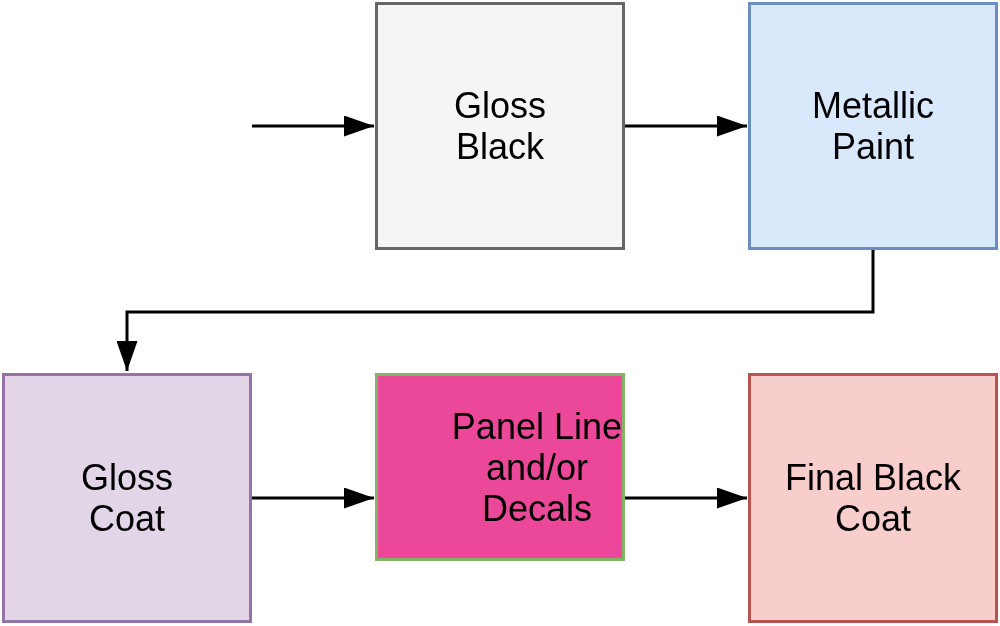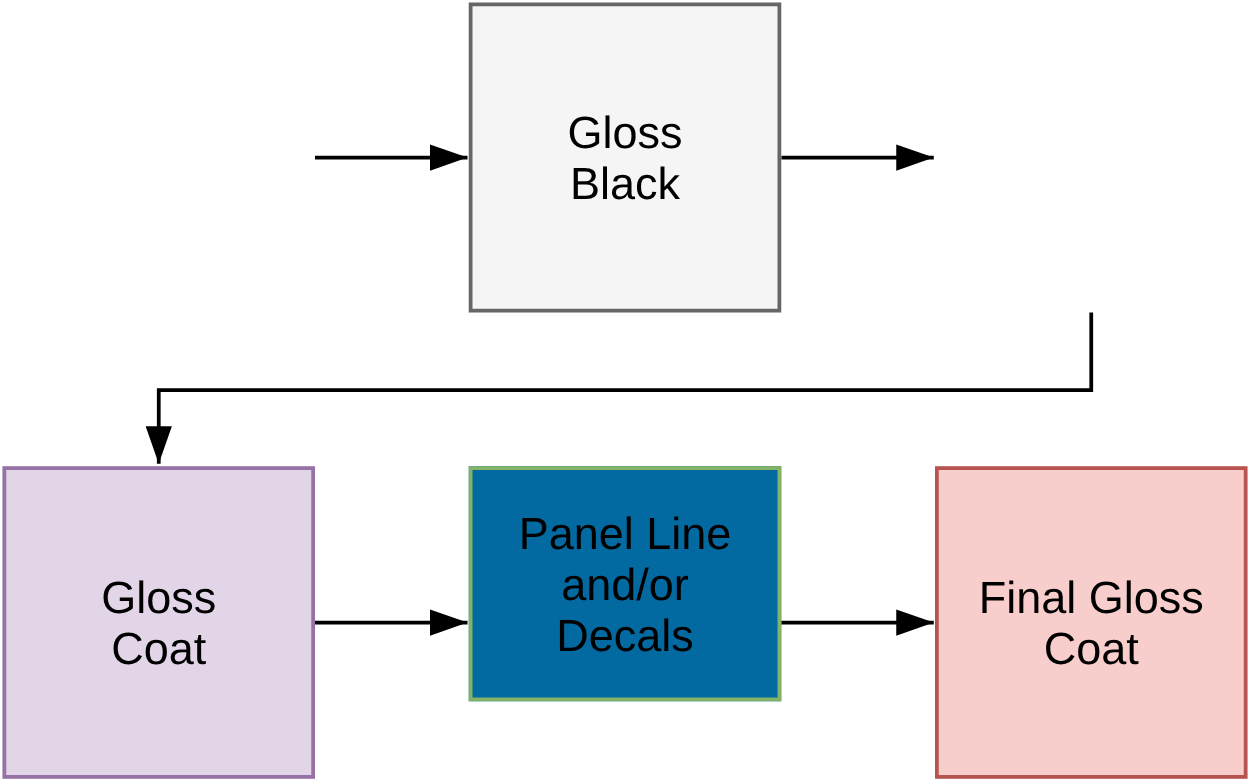--- a/index.html
+++ b/index.html
@@ -53,27 +53,31 @@
       <polyline points="625,126 747,126" fill="none" stroke="#000000" stroke-width="3" marker-end="url(#arrowhead)"></polyline>
       <polyline points="873,250 873,312 127,312 127,371" fill="none" stroke="#000000" stroke-width="3" marker-end="url(#arrowhead)"></polyline>
       <polyline points="252,498 374,498" fill="none" stroke="#000000" stroke-width="3" marker-end="url(#arrowhead)"></polyline>
       <polyline points="625,498 747,498" fill="none" stroke="#000000" stroke-width="3" marker-end="url(#arrowhead)"></polyline>
     </svg>
 
   <div class="node" style="left: 375px; top: 2px; width: 250px; height: 248px; background: rgb(245, 245, 245); border-color: rgb(102, 102, 102);">
     <span class="node-label">Gloss
 Black</span>
   </div>
+  <div class="node" style="left: 748px; top: 2px; width: 250px; height: 248px; background: rgb(218, 232, 252); border-color: rgb(108, 142, 191);">
+    <span class="node-label">Metallic
+Paint</span>
+  </div>
   <div class="node" style="left: 2px; top: 373px; width: 250px; height: 250px; background: rgb(225, 213, 231); border-color: rgb(150, 115, 166);">
     <span class="node-label">Gloss
 Coat</span>
   </div>
-  <div class="node" style="left: 375px; top: 373px; width: 250px; height: 188px; background: #0369a1; border-color: rgb(130, 179, 102);">
+  <div class="node" style="left: 375px; top: 373px; width: 250px; height: 188px; background: #ec4899; border-color: rgb(130, 179, 102); justify-content: flex-end;">
     <span class="node-label">Panel Line
 and/or
 Decals</span>
   </div>
   <div class="node" style="left: 748px; top: 373px; width: 250px; height: 250px; background: rgb(248, 206, 204); border-color: rgb(184, 84, 80);">
-    <span class="node-label">Final Gloss
+    <span class="node-label">Final Black
 Coat</span>
   </div>
 
 </div>
 
 </body></html>

